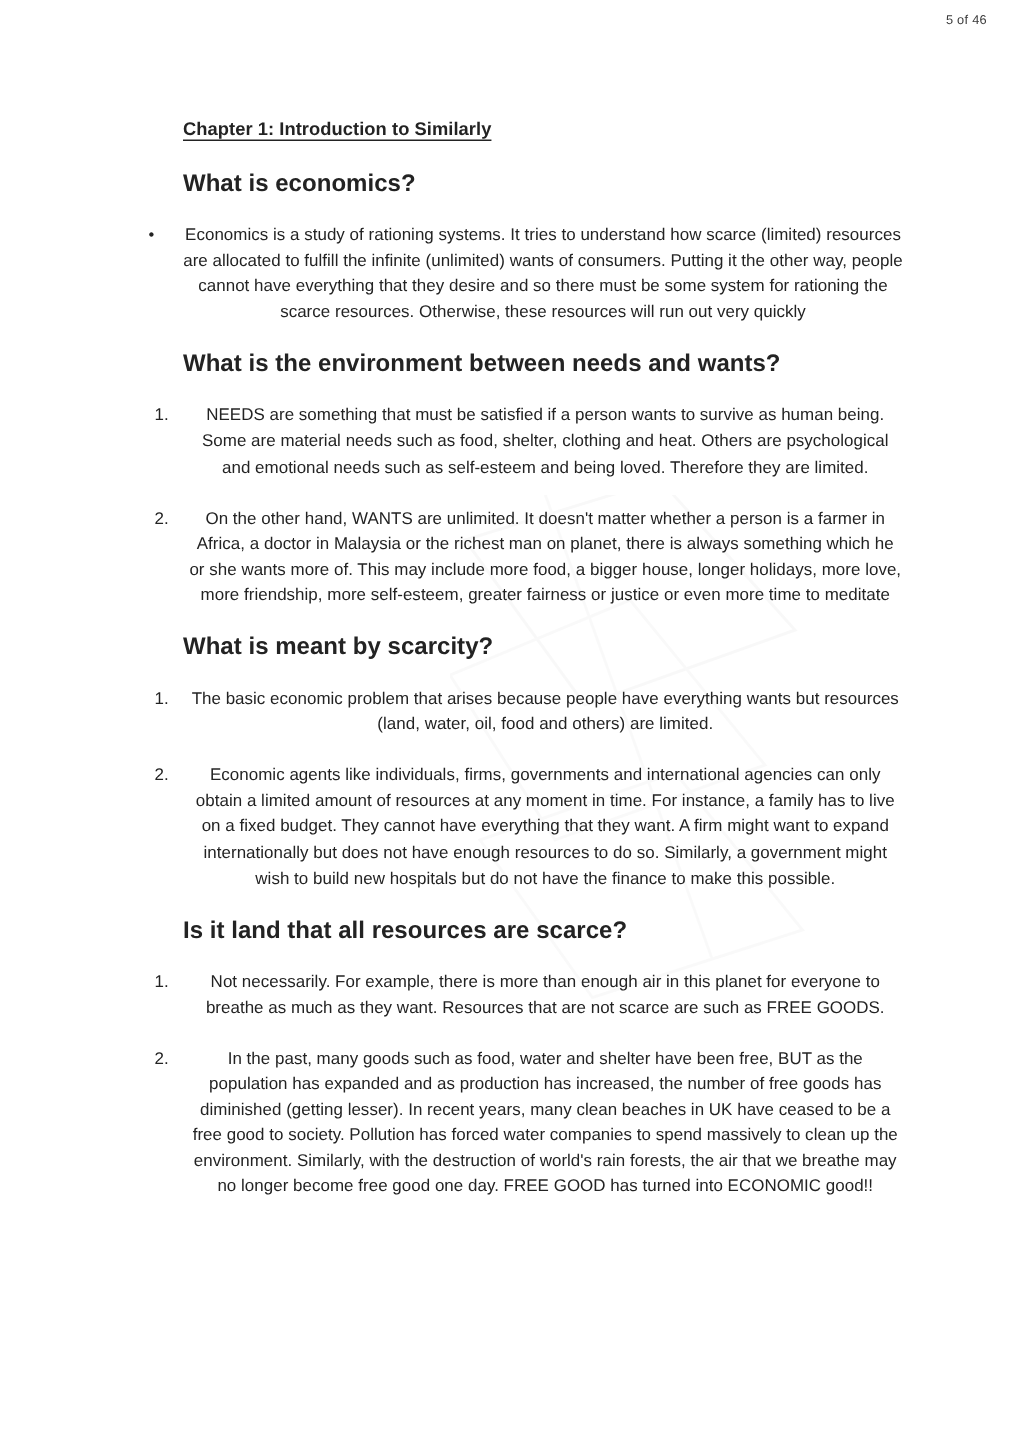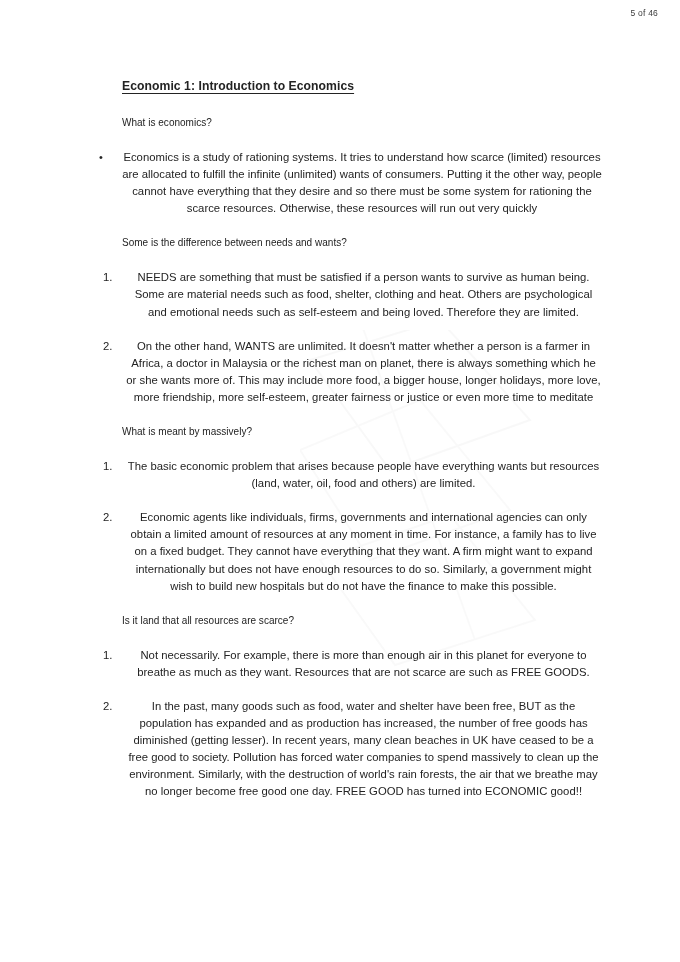--- a/index.html
+++ b/index.html
@@ -43,24 +43,25 @@
   .chapter-title {
     font-size: 12.2px;
     font-weight: bold;
     text-decoration: underline;
     text-underline-offset: 2.5px;
     letter-spacing: 0.05px;
     margin: 0 0 20px 0;
     line-height: 16px;
   }
   .question {
-    font-size: 10px;
+    font-size: 16px;
     line-height: 17px;
     margin: 0 0 18px 0;
     letter-spacing: 0.02px;
+    font-weight: bold;
   }
   .list {
     margin: 0 0 17px 0;
     padding: 0;
     list-style: none;
   }
   .list li {
     position: relative;
     font-size: 11.3px;
     line-height: 17.1px;
@@ -100,36 +101,36 @@
     <path d="M10 30 L140 -10 L230 90 L90 140 Z" fill="none" stroke="#f2f2f2" stroke-width="2"></path>
     <path d="M0 120 L120 70 L210 180 L70 230 Z" fill="none" stroke="#f4f4f4" stroke-width="2"></path>
     <path d="M20 230 L150 185 L235 290 L95 335 Z" fill="none" stroke="#f4f4f4" stroke-width="2"></path>
     <path d="M60 -10 L175 310" fill="none" stroke="#f5f5f5" stroke-width="2"></path>
   </svg>
 
   <div class="page-indicator">5 of 46</div>
 
   <div class="content">
 
-    <div class="chapter-title">Economic 1: Introduction to Economics</div>
+    <div class="chapter-title">Chapter 1: Introduction to Similarly</div>
 
     <div class="question">What is economics?</div>
     <ul class="list list-bullet">
       <li>Economics is a study of rationing systems. It tries to understand how scarce (limited) resources are allocated to fulfill the infinite (unlimited) wants of consumers. Putting it the other way, people cannot have everything that they desire and so there must be some system for rationing the scarce resources. Otherwise, these resources will run out very quickly</li>
     </ul>
 
-    <div class="question">Some is the difference between needs and wants?</div>
+    <div class="question">What is the environment between needs and wants?</div>
     <ol class="list list-num">
       <li><span class="marker">1.</span><span>NEEDS are something that must be satisfied if a person wants to survive as human being. Some are material needs such as food, shelter, clothing and heat. Others are psychological and emotional needs such as self-esteem and being loved. Therefore they are limited.</span></li>
     </ol>
     <ol class="list list-num">
       <li><span class="marker">2.</span><span>On the other hand, WANTS are unlimited. It doesn't matter whether a person is a farmer in Africa, a doctor in Malaysia or the richest man on planet, there is always something which he or she wants more of. This may include more food, a bigger house, longer holidays, more love, more friendship, more self-esteem, greater fairness or justice or even more time to meditate</span></li>
     </ol>
 
-    <div class="question">What is meant by massively?</div>
+    <div class="question">What is meant by scarcity?</div>
     <ol class="list list-num">
       <li><span class="marker">1.</span><span>The basic economic problem that arises because people have everything wants but resources (land, water, oil, food and others) are limited.</span></li>
     </ol>
     <ol class="list list-num">
       <li><span class="marker">2.</span><span>Economic agents like individuals, firms, governments and international agencies can only obtain a limited amount of resources at any moment in time. For instance, a family has to live on a fixed budget. They cannot have everything that they want. A firm might want to expand internationally but does not have enough resources to do so. Similarly, a government might wish to build new hospitals but do not have the finance to make this possible.</span></li>
     </ol>
 
     <div class="question">Is it land that all resources are scarce?</div>
     <ol class="list list-num">
       <li><span class="marker">1.</span><span>Not necessarily. For example, there is more than enough air in this planet for everyone to breathe as much as they want. Resources that are not scarce are such as FREE GOODS.</span></li>

